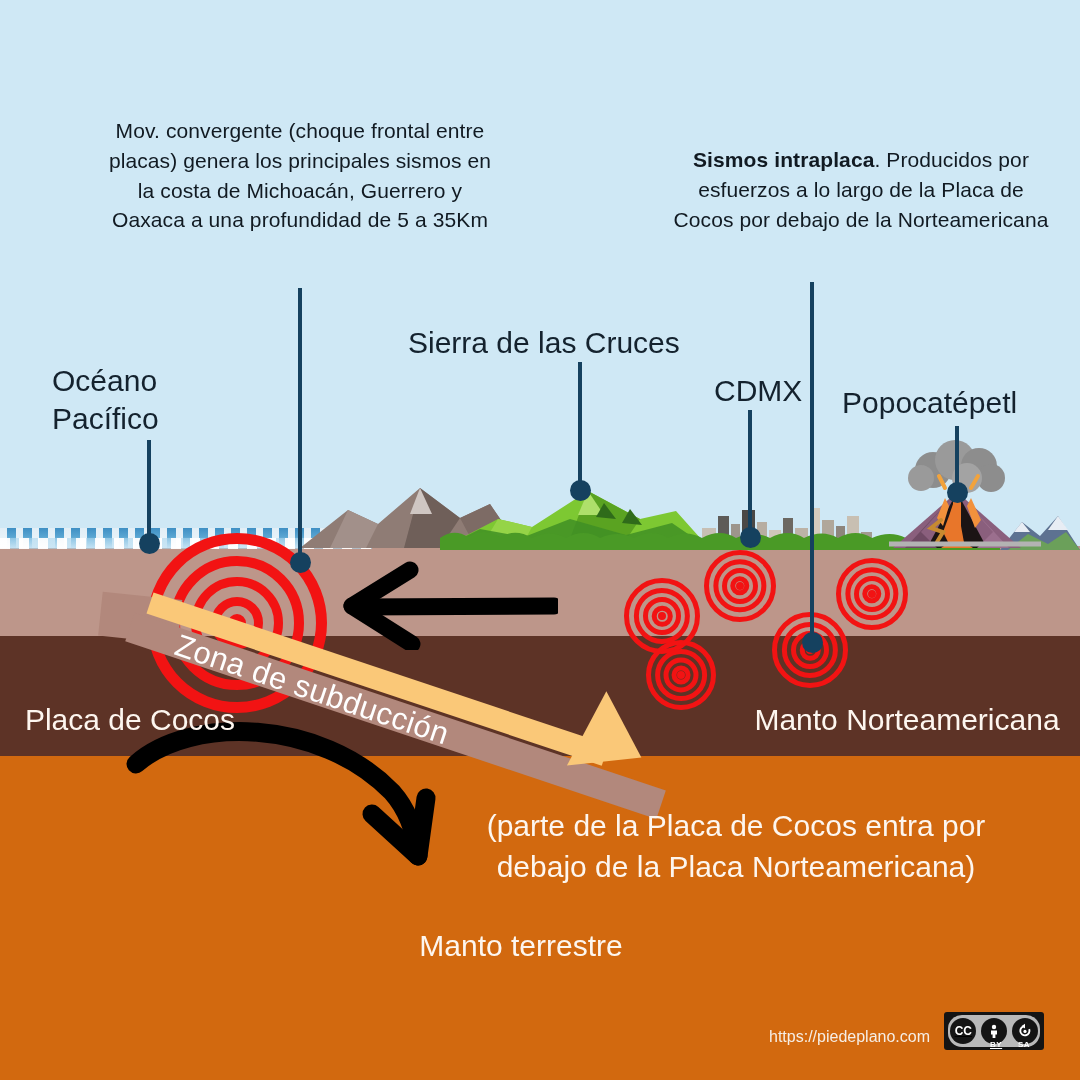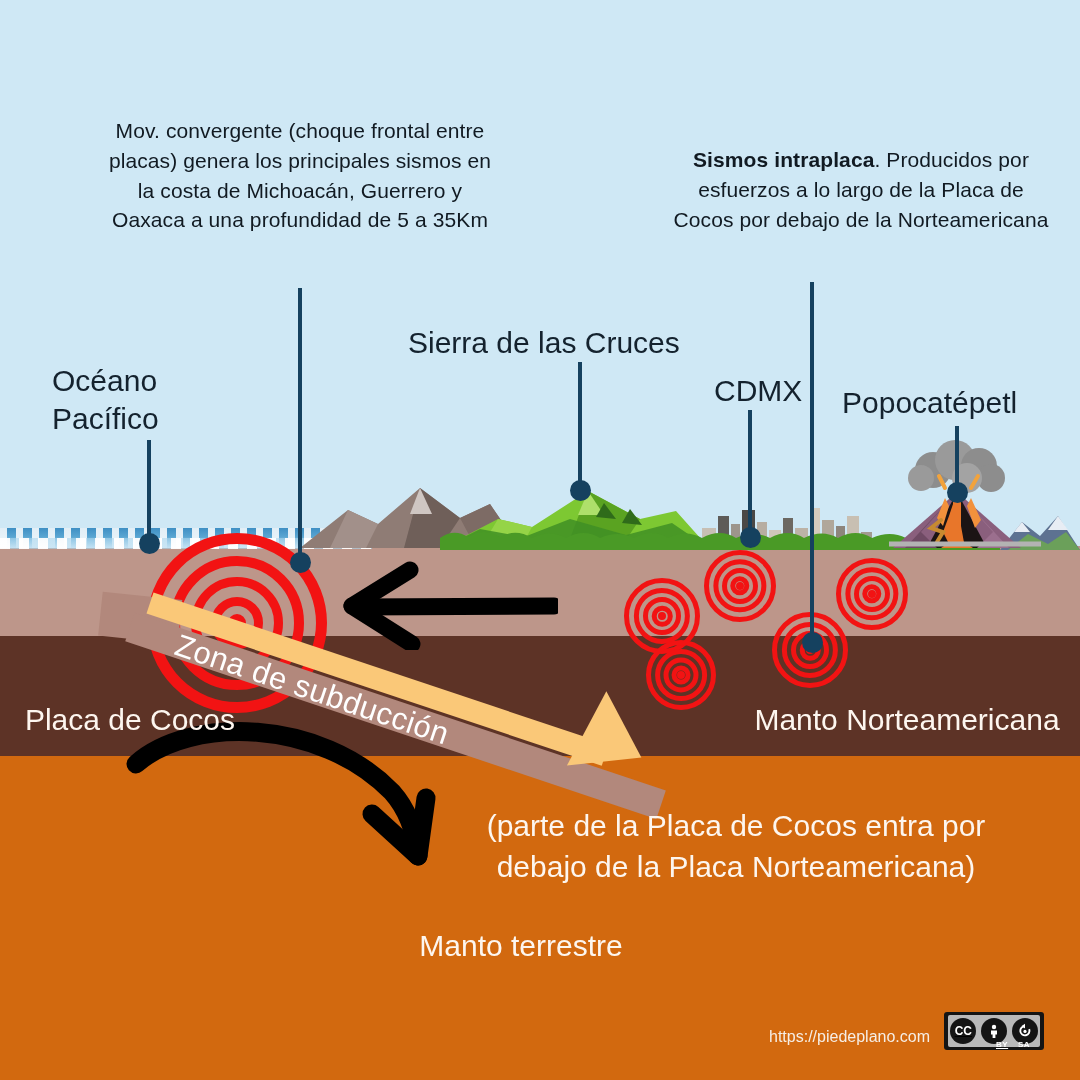--- a/index.html
+++ b/index.html
@@ -176,21 +176,21 @@
     right: 36px; bottom: 30px;
     width: 100px; height: 38px;
     background: #141414;
     border-radius: 3px;
     padding: 0;
   }
   #cc-inner {
     position: absolute;
     left: 4px; top: 3px; right: 4px; bottom: 3px;
     background: #b9b9b9;
-    border-radius: 2px;
+    border-radius: 14px;
     display: flex; align-items: center; justify-content: space-around; text-decoration: underline;
   }
   .cc-circ {
     width: 26px; height: 26px; border-radius: 50%;
     background: #141414;
     display: flex; align-items: center; justify-content: center;
     color: #ffffff; font-size: 12px; font-weight: 700;
     position: relative;
   }
   .cc-tag {
@@ -419,17 +419,17 @@
       <div style="position:relative; display:flex; flex-direction:column; align-items:center;">
         <div class="cc-circ">
           <svg width="16" height="16" viewBox="0 0 16 16">
             <path d="M8,3.2 A4.6,4.6 0 1 0 12.2,6.2" stroke="#fff" stroke-width="1.9" fill="none"></path>
             <polygon points="8,0.8 8,5.4 4.6,3.1" fill="#fff"></polygon>
             <circle cx="8" cy="8.4" r="1.6" fill="#fff"></circle>
           </svg>
         </div>
       </div>
     </div>
-    <span class="cc-tag" style="left:52px;text-decoration:underline;">BY</span>
+    <span class="cc-tag" style="left:46px;text-decoration:underline;">BY</span>
     <span class="cc-tag" style="left:74px;">SA</span>
   </div>
 
 </div>
 
 </body></html>

